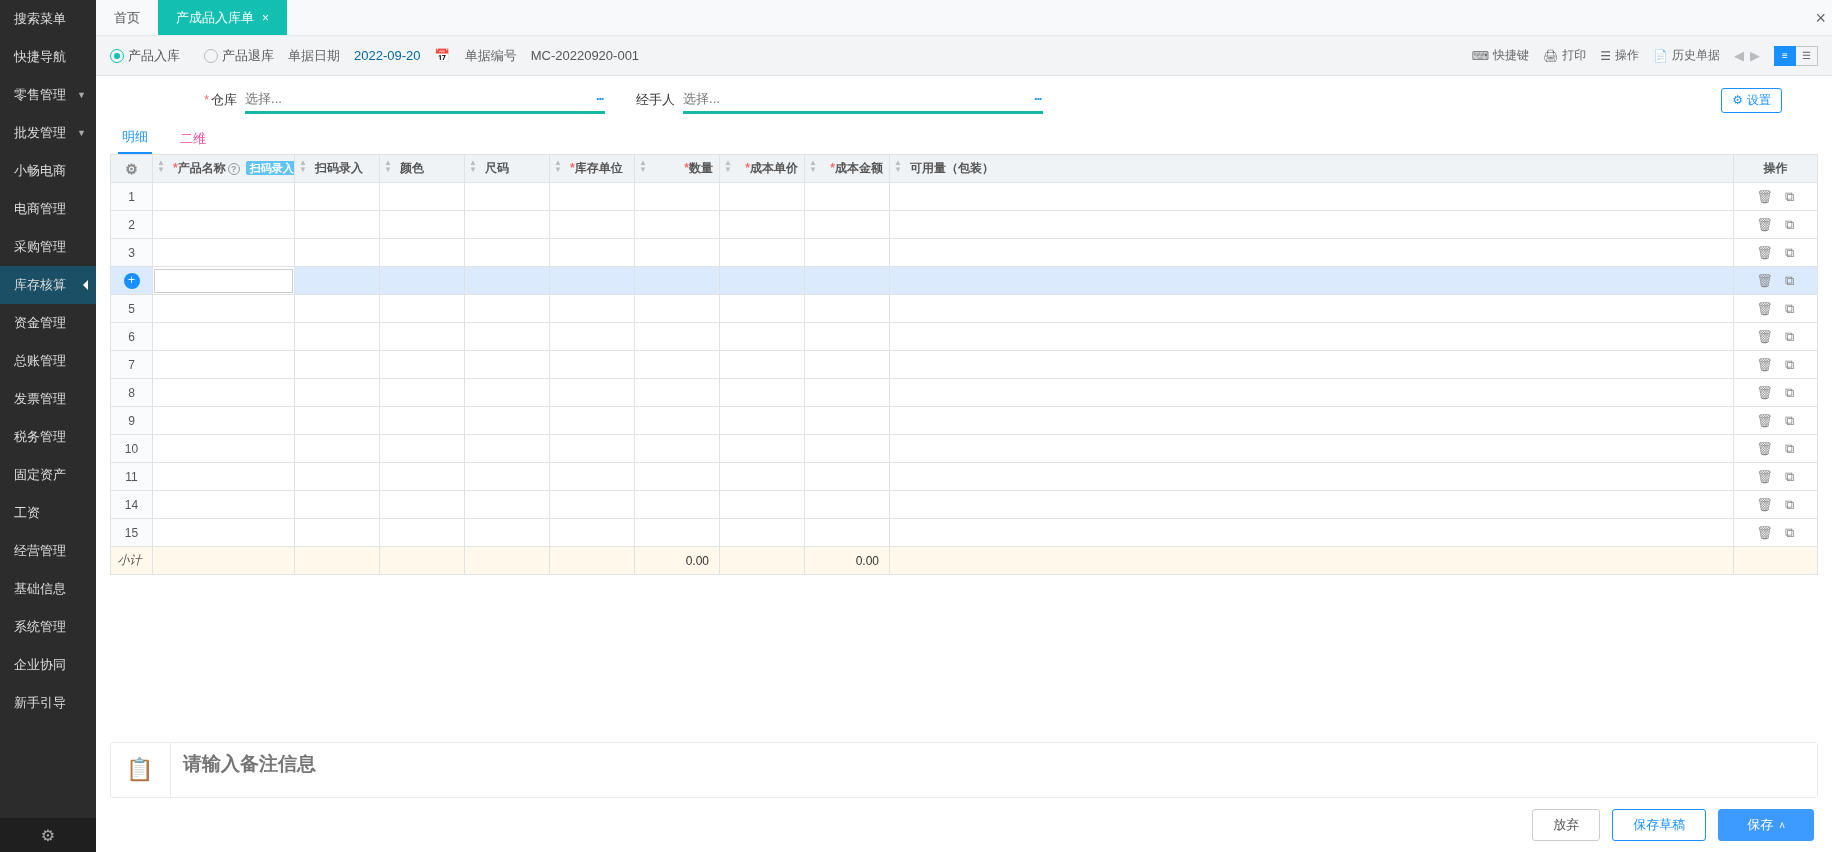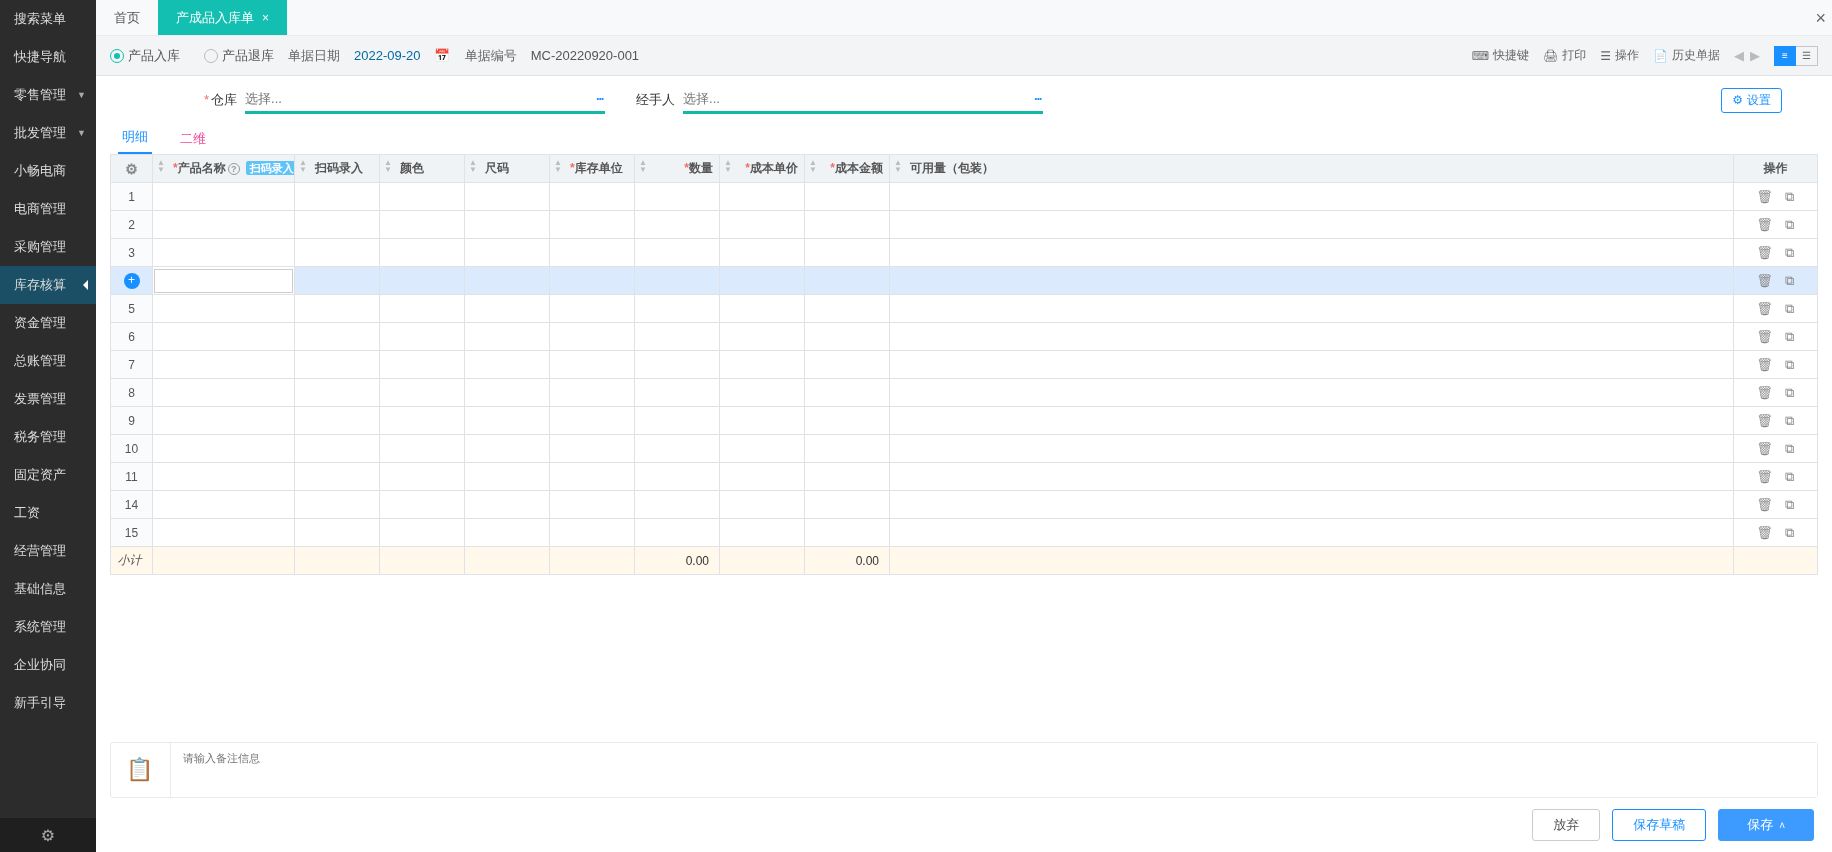--- a/index.html
+++ b/index.html
@@ -90,21 +90,21 @@
 .add-circle { width: 16px; height: 16px; border-radius: 50%; background: #1890ff; color: #fff; font-size: 12px; line-height: 14px; text-align: center; }
 .active-input { width: 100%; height: 24px; border: 1px solid #ccc; background: #fff; }
 .ops-icons { display: flex; justify-content: center; gap: 12px; color: #888; font-size: 13px; }
 .ops-icons span { cursor: pointer; }
 tr.subtotal td { background: #fff8eb; text-align: right; padding-right: 10px; }
 tr.subtotal td.idx-sub { text-align: center; color: #555; font-style: italic; }
 
 
 .notes-area { display: flex; height: 56px; margin: 8px 14px 0; border: 1px solid #e8eaec; border-radius: 3px; }
 .notes-icon-cell { width: 60px; display: flex; flex-direction: column; align-items: center; justify-content: center; border-right: 1px solid #e8eaec; color: #12bfb0; font-size: 22px; }
-.notes-input { flex: 1; border: none; outline: none; padding: 8px 12px; font-size: 11px; resize: none; }
+.notes-input { flex: 1; border: none; outline: none; padding: 8px 12px; font-size: 19px; resize: none; font-weight: bold; }
 
 
 .footer { height: 54px; display: flex; align-items: center; justify-content: flex-end; padding: 0 18px; gap: 12px; }
 .btn { height: 32px; padding: 0 20px; border: 1px solid #ccc; background: #fff; border-radius: 3px; font-size: 13px; cursor: pointer; color: #555; }
 .btn.draft { border-color: #1890ff; color: #1890ff; }
 .btn.primary { background: #3d9aff; color: #fff; border-color: #3d9aff; padding: 0 28px; display: flex; align-items: center; gap: 6px; }
 .btn.primary .chev { font-size: 10px; }
 </style>
 </head>
 <body>

